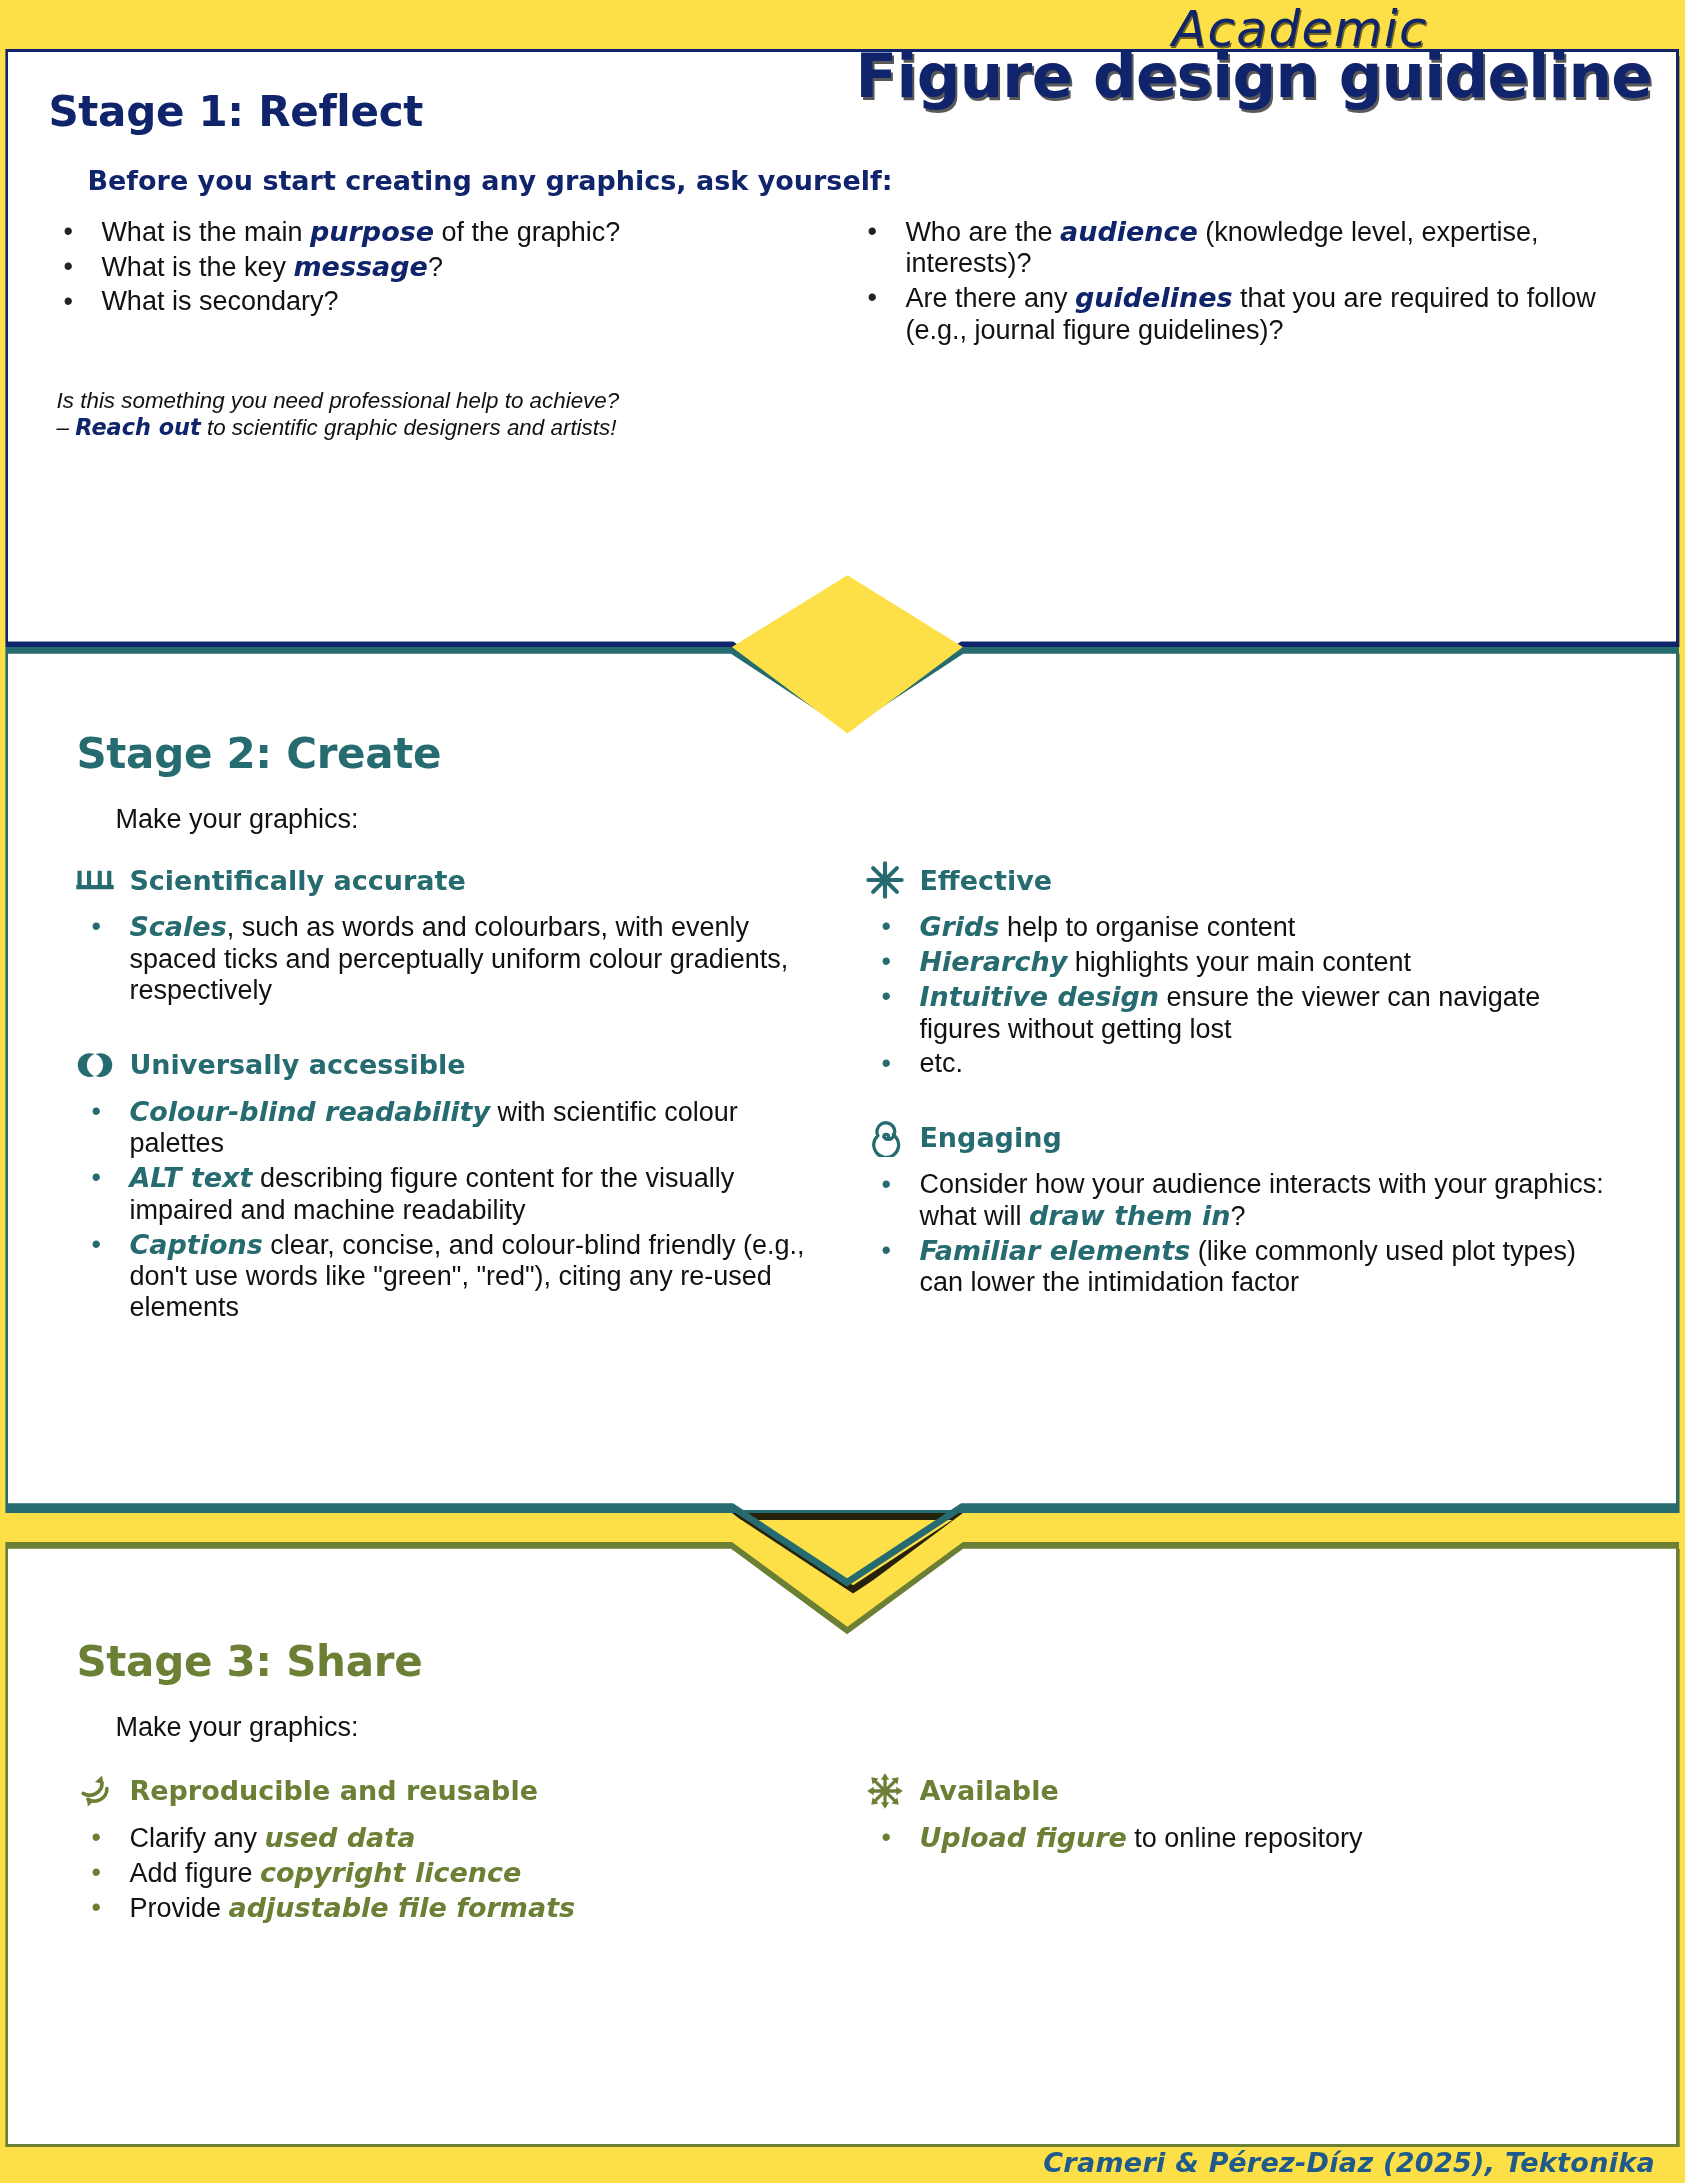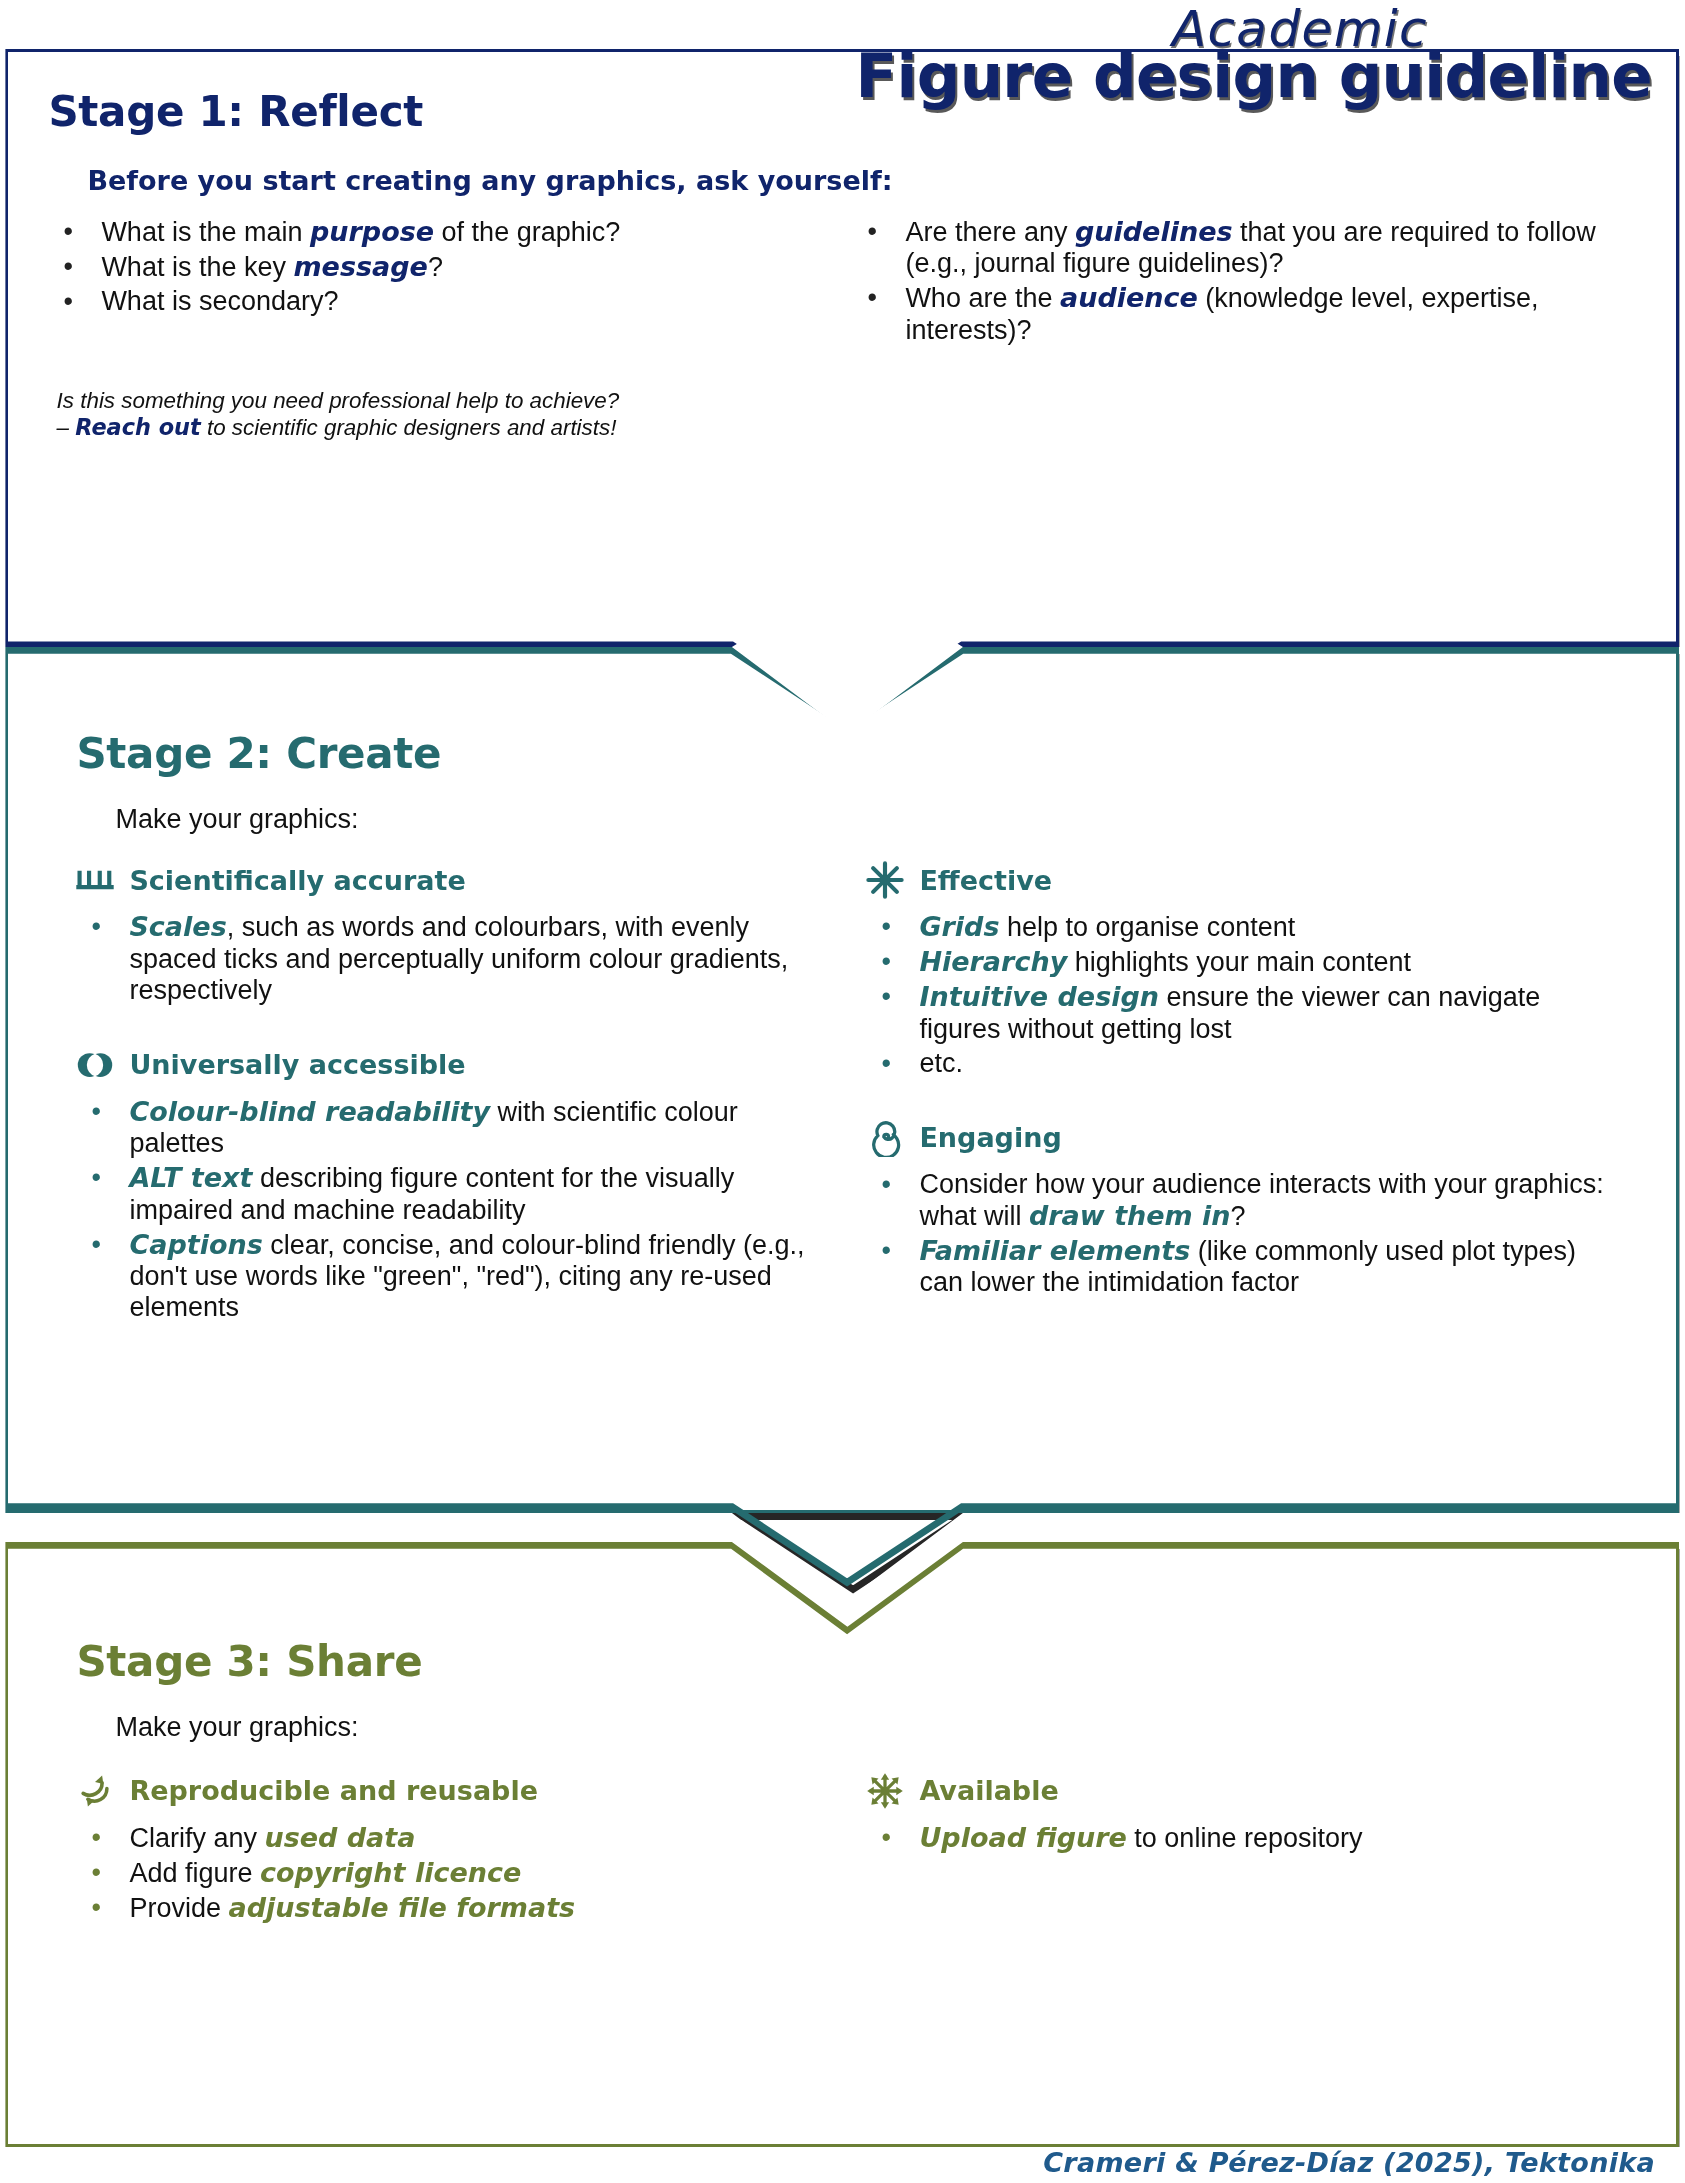--- a/index.html
+++ b/index.html
@@ -7,21 +7,21 @@
     width: 1685px;
     height: 2183px;
     background: #000000;
     font-family: "Liberation Sans", sans-serif;
     overflow: hidden;
   }
   .page {
     position: relative;
     width: 1685px;
     height: 2183px;
-    background: #ffffff;
+    background: #fde047;
   }
 
   
   .title-block {
     position: absolute;
     right: 33px;
     top: 4.1px;
     text-align: right;
     z-index: 40;
     line-height: 1;
@@ -203,22 +203,22 @@
         <div class="cols">
           <div class="col">
             <ul class="bul plain" id="s1-left">
                 <li><span>What is the main </span><em class="k navy">purpose</em><span> of the graphic?</span></li>
                 <li><span>What is the key </span><em class="k navy">message</em><span>?</span></li>
                 <li><span>What is secondary?</span></li>
               </ul>
           </div>
           <div class="col">
             <ul class="bul plain" id="s1-right">
+                <li><span>Who are the </span><em class="k navy">audience</em><span> (knowledge level, expertise, interests)?</span></li>
                 <li><span>Are there any </span><em class="k navy">guidelines</em><span> that you are required to follow (e.g., journal figure guidelines)?</span></li>
-                <li><span>Who are the </span><em class="k navy">audience</em><span> (knowledge level, expertise, interests)?</span></li>
               </ul>
           </div>
         </div>
 
         <div style="height:38px;"></div>
         <div class="note" style="padding-left:8.2px;">
           <div>Is this something you need professional help to achieve?</div>
           <div><span>– </span><b>Reach out</b><span> to scientific graphic designers and artists!</span></div>
         </div>
       </div>

